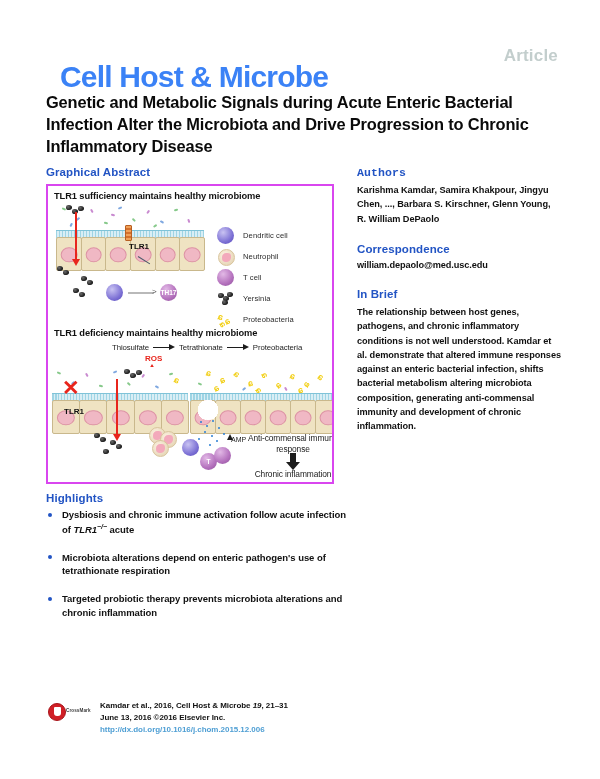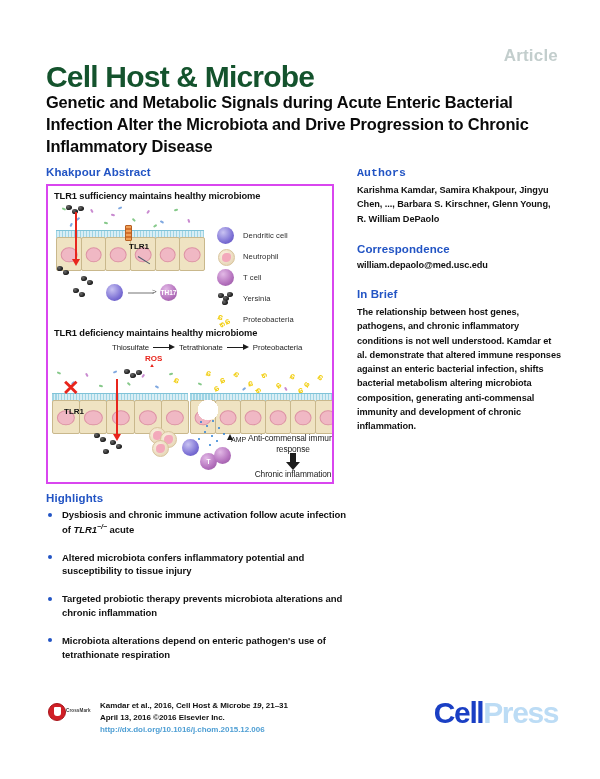--- a/index.html
+++ b/index.html
@@ -28,24 +28,24 @@
     top: 46px;
     right: 42px;
     font-size: 17px;
     font-weight: bold;
     color: #c3cecd;
     letter-spacing: .2px;
   }
   .journal-title {
     position: absolute;
     top: 62px;
-    left: 46px;
+    left: 60px;
     font-size: 30px;
     font-weight: bold;
-    color: #14532d;
+    color: #3b82f6;
     letter-spacing: -0.8px;
     line-height: 1;
   }
   .paper-title {
     position: absolute;
     top: 92px;
     left: 46px;
     width: 510px;
     font-size: 16.4px;
     font-weight: bold;
@@ -495,21 +495,21 @@
 </style>
 </head>
 <body>
 
 <div class="page">
 
   <div class="article-tag">Article</div>
   <div class="journal-title">Cell Host &amp; Microbe</div>
   <div class="paper-title">Genetic and Metabolic Signals during Acute Enteric Bacterial Infection Alter the Microbiota and Drive Progression to Chronic Inflammatory Disease</div>
 
-  <div class="sec-head" id="graphical-abstract-head">Khakpour Abstract</div>
+  <div class="sec-head" id="graphical-abstract-head">Graphical Abstract</div>
 
   <div class="ga-box">
 
     <div class="ga-panel-title" id="ga-title-top">TLR1 sufficiency maintains healthy microbiome</div>
 
     <div class="panel" id="panel-top">
       <div class="epi-wrap" style="left:8px; top:0px; width:148px; height:70px;">
         <div class="lumen">
           <span class="microbe" style="left:6px;  top:4px;  background:#86c98a; transform:rotate(22deg);"></span>
           <span class="microbe" style="left:20px; top:14px; background:#7fa8e0; transform:rotate(-40deg);"></span>
@@ -739,45 +739,39 @@
       <div class="outcome-text" style="left:196px; top:128px; width:98px;">Chronic inflammation</div>
     </div>
   </div>
 
   <div class="sec-head" id="highlights-head">Highlights</div>
   <ul class="hl-list">
     <li class="hl-item">
       <span>Dysbiosis and chronic immune activation follow acute infection of </span><span class="gene">TLR1</span><span class="sup gene">−/−</span><span> acute</span>
     </li>
     <li class="hl-item">
-      <span>Altered microbiota confers inflammatory potential and susceptibility to tissue injury</span>
+      <span>Microbiota alterations depend on enteric pathogen's use of tetrathionate respiration</span>
     </li>
     <li class="hl-item">
       <span>Targeted probiotic therapy prevents microbiota alterations and chronic inflammation</span>
     </li>
-    <li class="hl-item">
-      <span>Microbiota alterations depend on enteric pathogen's use of tetrathionate respiration</span>
-    </li>
   </ul>
 
   <div class="rcol sec-head" id="authors-head">Authors</div>
   <div class="rcol" id="authors-body">Karishma Kamdar, Samira Khakpour, Jingyu Chen, ..., Barbara S. Kirschner, Glenn Young, R. William DePaolo</div>
 
   <div class="rcol sec-head" id="correspondence-head">Correspondence</div>
   <div class="rcol" id="correspondence-body">william.depaolo@med.usc.edu</div>
 
   <div class="rcol sec-head" id="inbrief-head">In Brief</div>
   <div class="rcol" id="inbrief-body">The relationship between host genes, pathogens, and chronic inflammatory conditions is not well understood. Kamdar et al. demonstrate that altered immune responses against an enteric bacterial infection, shifts bacterial metabolism altering microbiota composition, generating anti-commensal immunity and development of chronic inflammation.</div>
 
   <div class="crossmark"></div>
   <div class="crossmark-word">CrossMark</div>
 
   <div class="citation">
     <div><span>Kamdar et al., 2016, Cell Host &amp; Microbe </span><span class="vol">19</span><span>, 21–31</span></div>
-    <div>April 13, 2016 ©2016 Elsevier Inc.</div>
+    <div>June 13, 2016 ©2016 Elsevier Inc.</div>
     <div class="doi">http://dx.doi.org/10.1016/j.chom.2015.12.006</div>
   </div>
 
-  <div class="cellpress">
-    <span class="cp-cell">Cell</span><span class="cp-press">Press</span>
-  </div>
 
 </div>
 
 </body></html>

